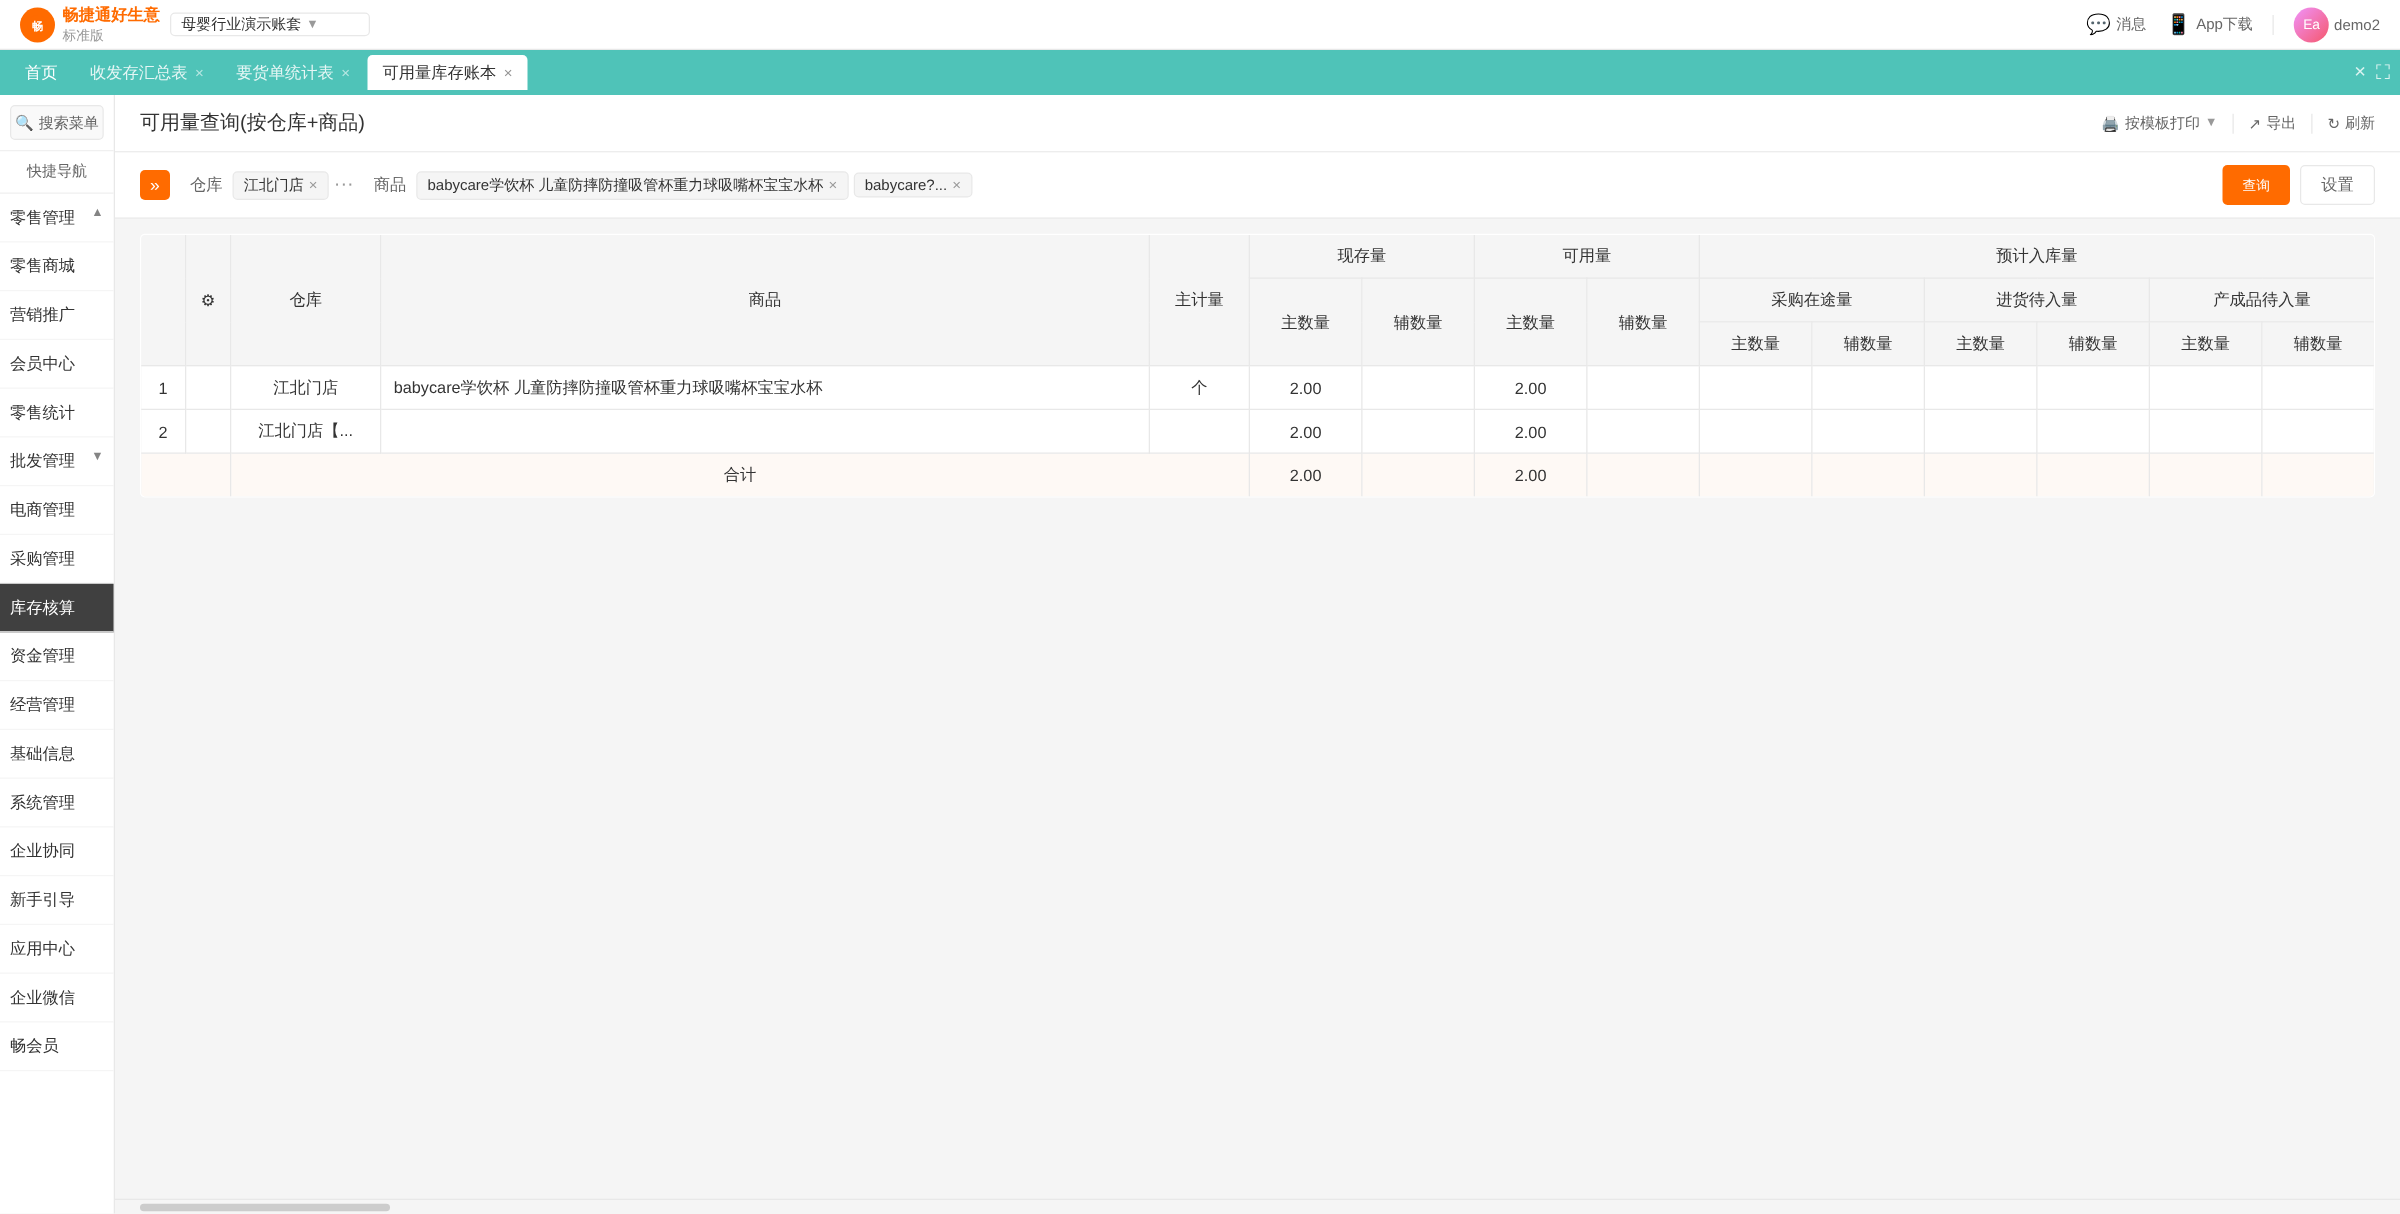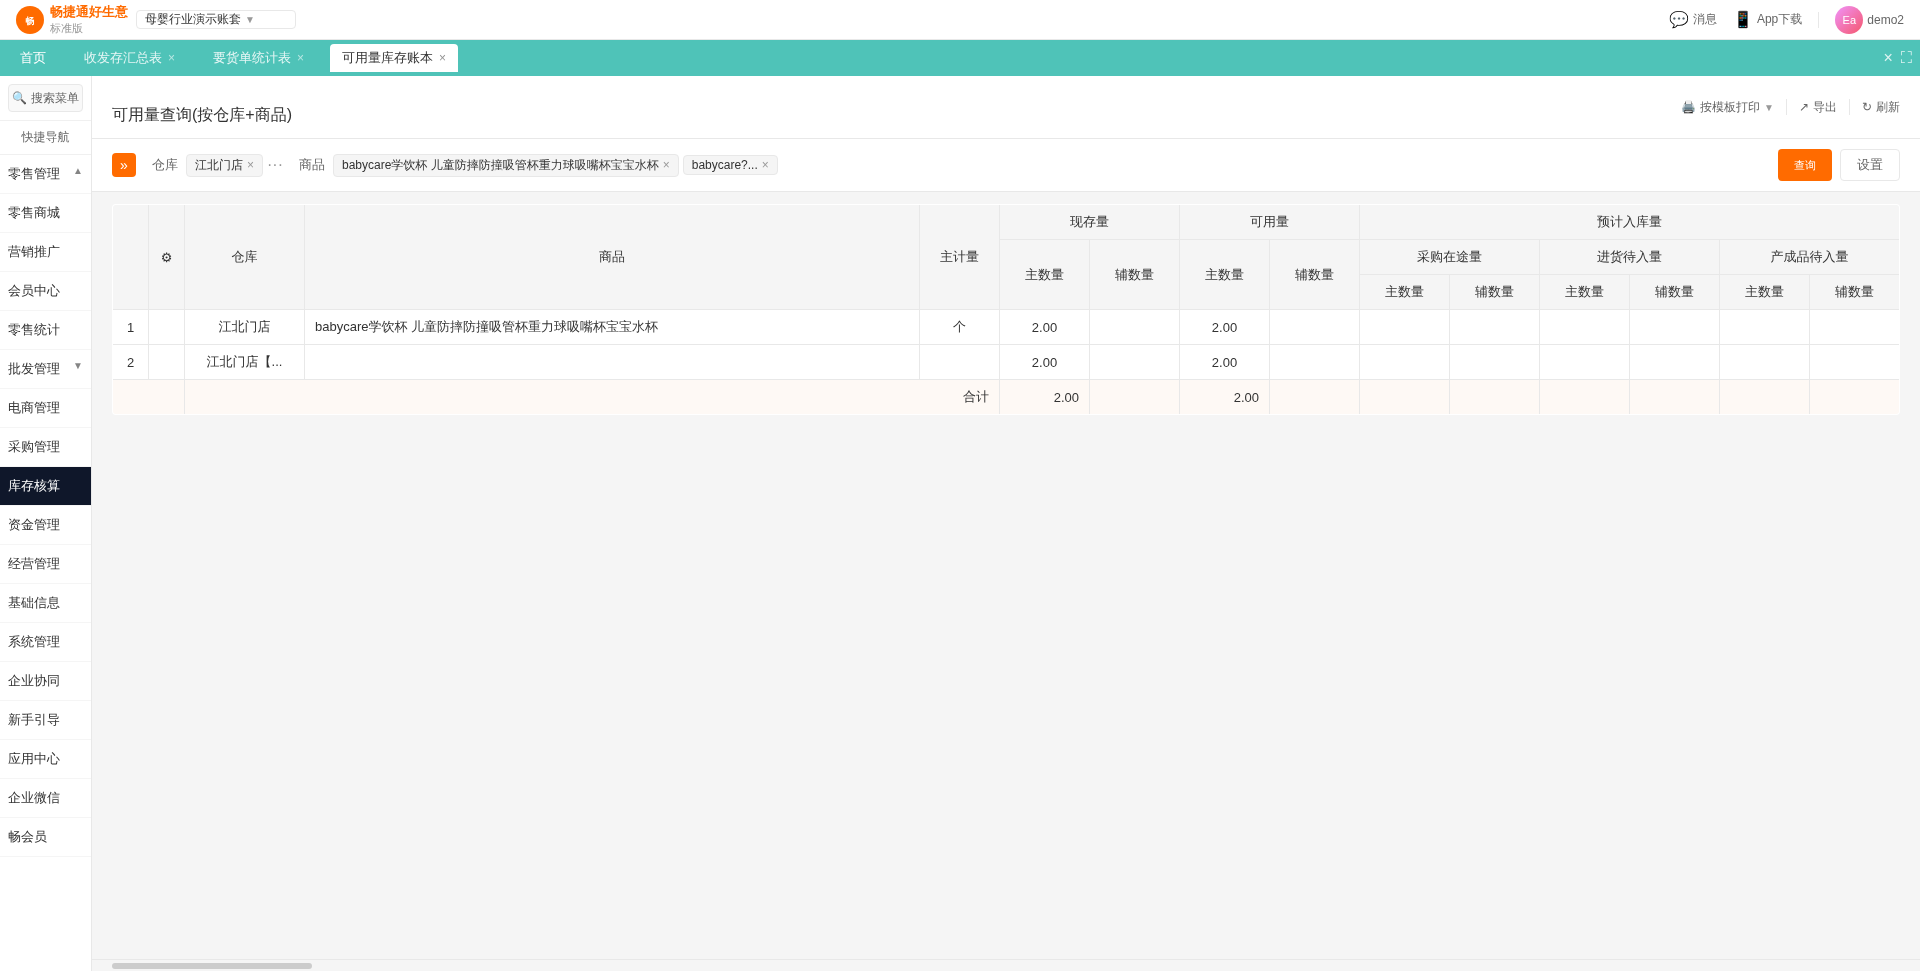--- a/index.html
+++ b/index.html
@@ -76,21 +76,21 @@
       font-size: 11px;
     }
 
     
     .tab-bar {
       height: 36px;
       background: #4fc3b8;
       display: flex;
       align-items: center;
       padding: 0 8px;
-      gap: 14px;
+      gap: 2px;
       position: relative;
     }
     .tab-item {
       height: 28px;
       padding: 0 12px;
       display: flex;
       align-items: center;
       gap: 6px;
       cursor: pointer;
       border-radius: 4px 4px 0 0;
@@ -170,21 +170,21 @@
       padding: 10px 8px;
       font-size: 13px;
       color: #333;
       cursor: pointer;
       display: flex;
       align-items: flex-start;
       justify-content: space-between;
       border-bottom: 1px solid #f5f5f5;
     }
     .sidebar-item.active {
-      background: #0f172a;
+      background: #404040;
       color: white;
     }
     .sidebar-item.has-arrow {
       
     }
     .sidebar-arrow {
       font-size: 10px;
       color: inherit;
       opacity: 0.6;
     }
@@ -205,21 +205,20 @@
       border-bottom: 1px solid #e8e8e8;
       display: flex;
       align-items: center;
       justify-content: space-between;
     }
     .page-title {
       font-size: 16px;
       color: #333;
       font-weight: 500;
       padding-bottom: 12px;
-      margin-top: 17px;
     }
     .page-header-actions {
       display: flex;
       align-items: center;
       gap: 12px;
       padding-bottom: 12px;
     }
     .header-action-btn {
       display: flex;
       align-items: center;
@@ -339,21 +338,20 @@
     .data-table td {
       border: 1px solid #e8e8e8;
       padding: 8px 10px;
       text-align: center;
       color: #333;
       font-size: 13px;
     }
     .data-table .total-row td {
       background: #fef9f5;
       font-weight: 500;
-      text-align: right;
     }
     .settings-icon-cell {
       width: 36px;
     }
 
     
     .table-container::-webkit-scrollbar { height: 6px; width: 6px; }
     .table-container::-webkit-scrollbar-track { background: #f0f0f0; }
     .table-container::-webkit-scrollbar-thumb { background: #ccc; border-radius: 3px; }
     .divider { width: 1px; height: 16px; background: #e8e8e8; }

